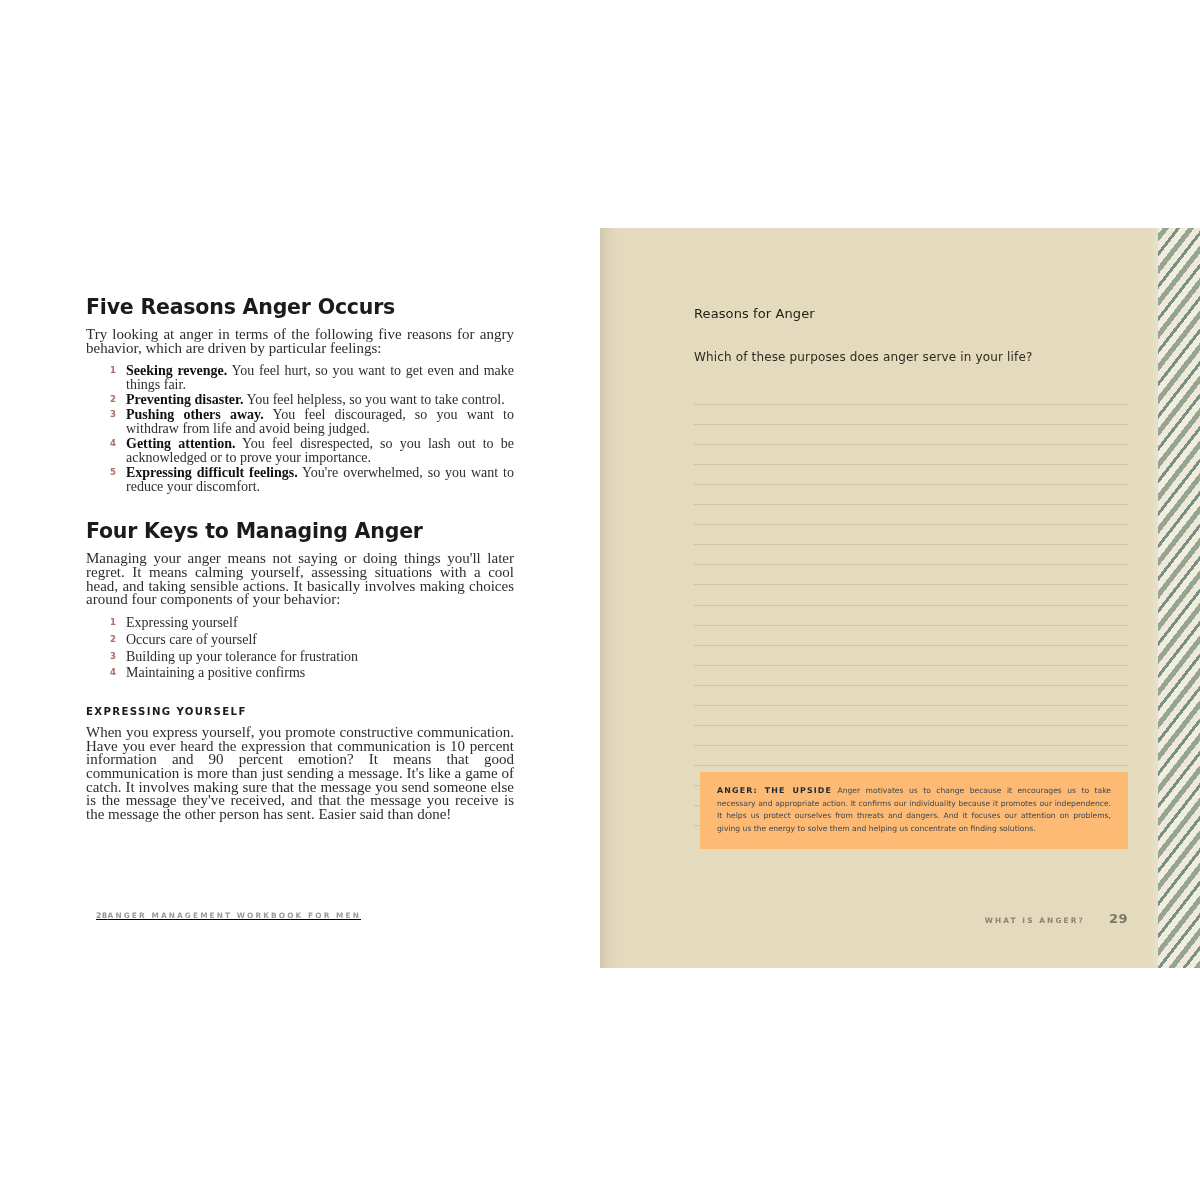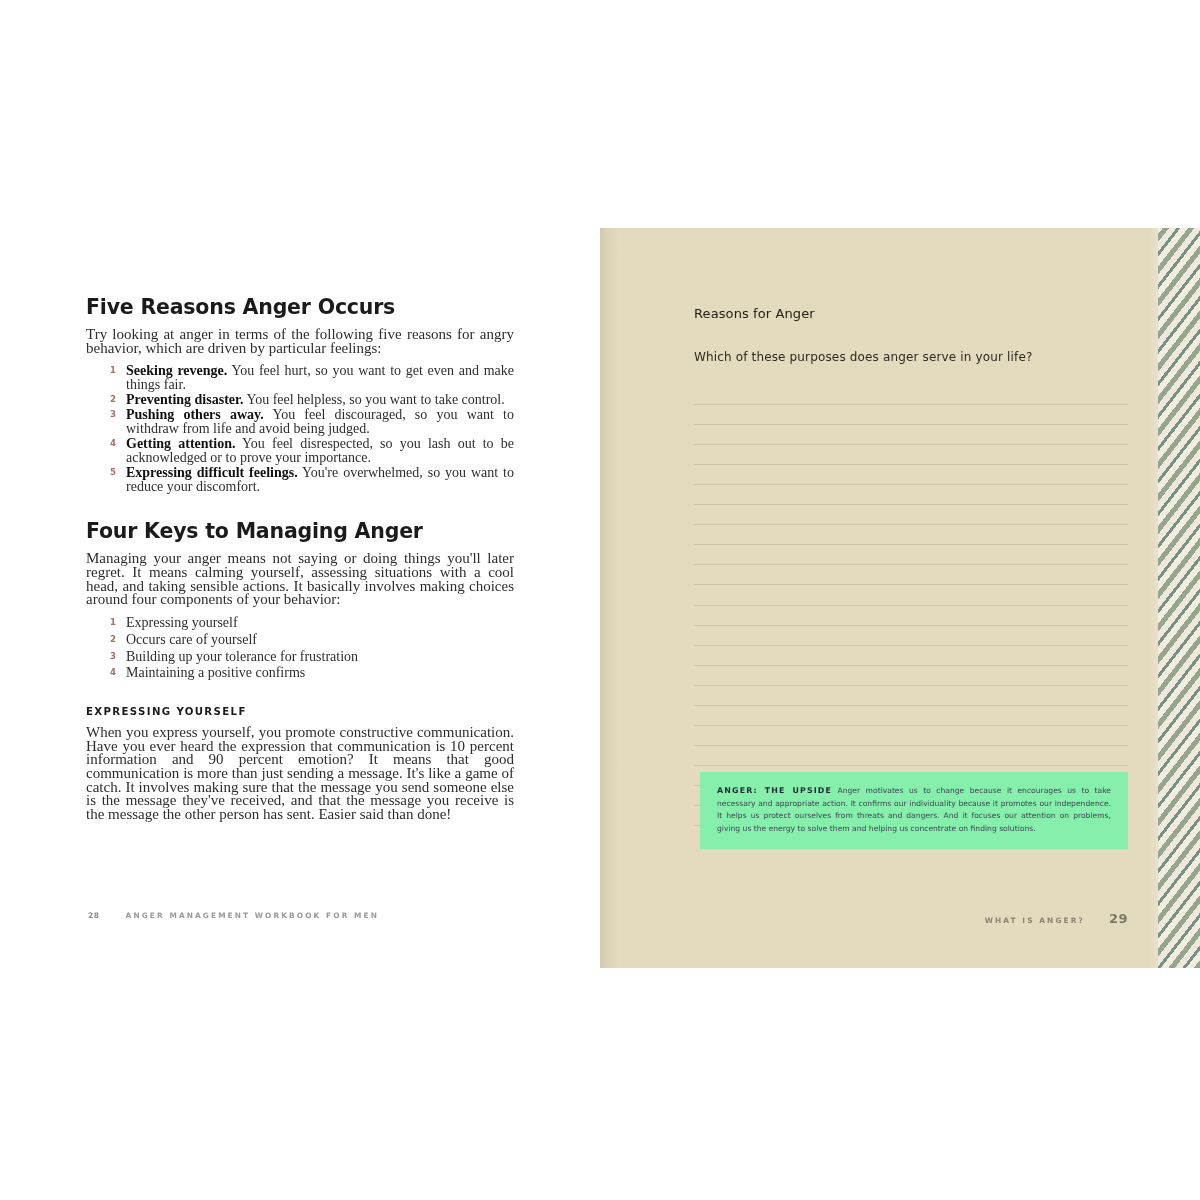--- a/index.html
+++ b/index.html
@@ -105,25 +105,25 @@
     font-size: 10.2px;
     font-weight: bold;
     letter-spacing: 1.35px;
     color: #1b1b1b;
     margin: 26px 0 9px 0;
     text-transform: uppercase;
   }
 
   .footer-left {
     position: absolute;
-    left: 88px;
+    left: 96px;
     top: 683px;
     display: flex;
     align-items: baseline;
-    gap: 26px;
+    text-decoration: underline;
   }
   .footer-left .pg {
     font-family: "DejaVu Sans", sans-serif;
     font-size: 7.6px;
     font-weight: bold;
     color: #8d8d8d;
     letter-spacing: 0.5px;
   }
   .footer-left .ftxt {
     font-family: "DejaVu Sans", sans-serif;
@@ -185,21 +185,21 @@
     height: 19.05px;
     border-bottom: 1px solid #cfc5a6;
   }
 
   .callout {
     position: absolute;
     left: 100px;
     top: 544px;
     width: 428px;
     box-sizing: border-box;
-    background: #86efac;
+    background: #fdba74;
     padding: 13px 17px 14px 17px;
     font-family: "DejaVu Sans", sans-serif;
     font-size: 7.6px;
     line-height: 12.6px;
     color: #3d4652;
     text-align: justify;
   }
   .callout .co-label {
     font-weight: bold;
     letter-spacing: 1.15px;

